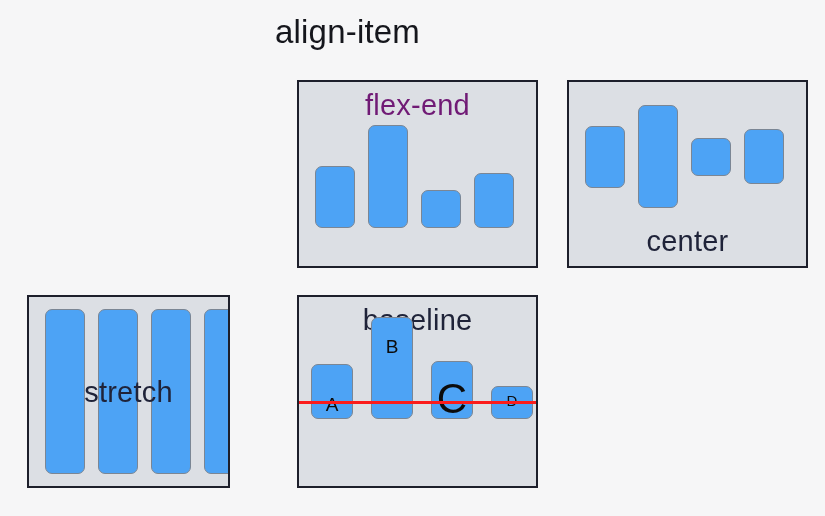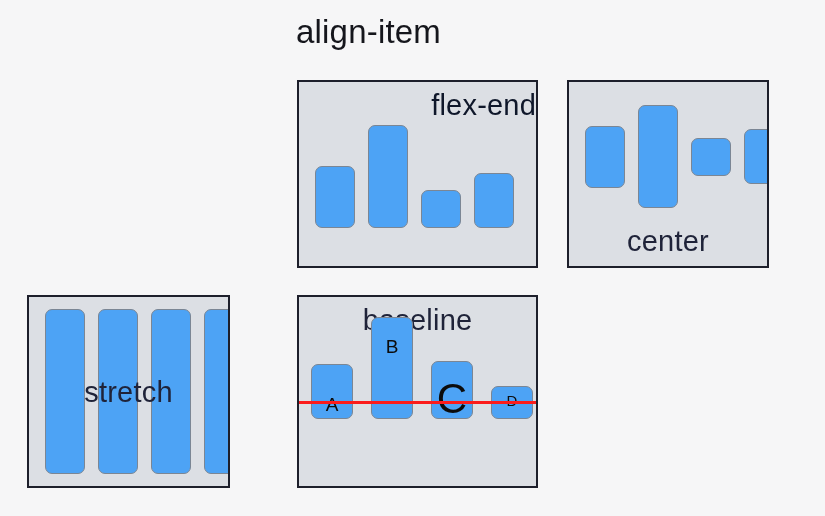--- a/index.html
+++ b/index.html
@@ -25,21 +25,20 @@
     position: absolute;
     left: 0;
     top: 10px;
     width: 695px;
     text-align: center;
     font-size: 33px;
     font-weight: 400;
     color: #15161c;
     letter-spacing: 0.2px;
     line-height: 44px;
-    padding-left: 21px;
   }
 
   .panel {
     position: absolute;
     box-sizing: border-box;
     background: #dcdfe4;
     border: 2px solid #1d1f2b;
     display: flex;
     overflow: hidden;
   }
@@ -89,21 +88,21 @@
   #panel-flex-start { left: 27px;  top: 80px;  width: 242px; height: 188px; }
   #row-flex-start   { left: 16px;  top: 11px;  width: 208px; height: 130px;
                       align-items: flex-start; gap: 13px; }
 
   
   #panel-flex-end   { left: 297px; top: 80px;  width: 241px; height: 188px; }
   #row-flex-end     { left: 16px;  top: 40px;  width: 208px; height: 106px;
                       align-items: flex-end; gap: 13px; }
 
   
-  #panel-center     { left: 567px; top: 80px;  width: 202px; height: 188px; }
+  #panel-center     { left: 567px; top: 80px;  width: 241px; height: 188px; }
   #row-center       { left: 16px;  top: 12px;  width: 208px; height: 125px;
                       align-items: center; gap: 13px; }
 
   
   #panel-stretch    { left: 27px;  top: 295px; width: 203px; height: 193px; }
   #row-stretch      { left: 16px;  top: 12px;  width: 210px; height: 165px;
                       align-items: stretch; gap: 13px; }
   #row-stretch .box { width: 40px; height: auto; }
 
   
@@ -123,21 +122,21 @@
 </style>
 </head>
 <body style="background: rgb(246, 246, 247);">
 
 <div id="page-root">
 
   <div class="page-title">align-item</div>
 
 
   <div class="panel" id="panel-flex-end" style="background: rgb(220, 223, 228); border-color: rgb(29, 31, 43);">
-    <div class="panel-label at-top" style="color: #0f172a; text-align: right;">flex-end</div>
+    <div class="panel-label at-top" style="color: #701a75;">flex-end</div>
     <div class="flex-row" id="row-flex-end">
       <div class="box" style="width: 40px; height: 62px; background: rgb(77, 163, 245); border-color: rgb(123, 134, 148);"></div>
       <div class="box" style="width: 40px; height: 103px; background: rgb(77, 163, 245); border-color: rgb(123, 134, 148);"></div>
       <div class="box" style="width: 40px; height: 38px; background: rgb(77, 163, 245); border-color: rgb(123, 134, 148);"></div>
       <div class="box" style="width: 40px; height: 55px; background: rgb(77, 163, 245); border-color: rgb(123, 134, 148);"></div>
     </div>
   </div>
 
   <div class="panel" id="panel-center" style="background: rgb(220, 223, 228); border-color: rgb(29, 31, 43);">
     <div class="flex-row" id="row-center">

